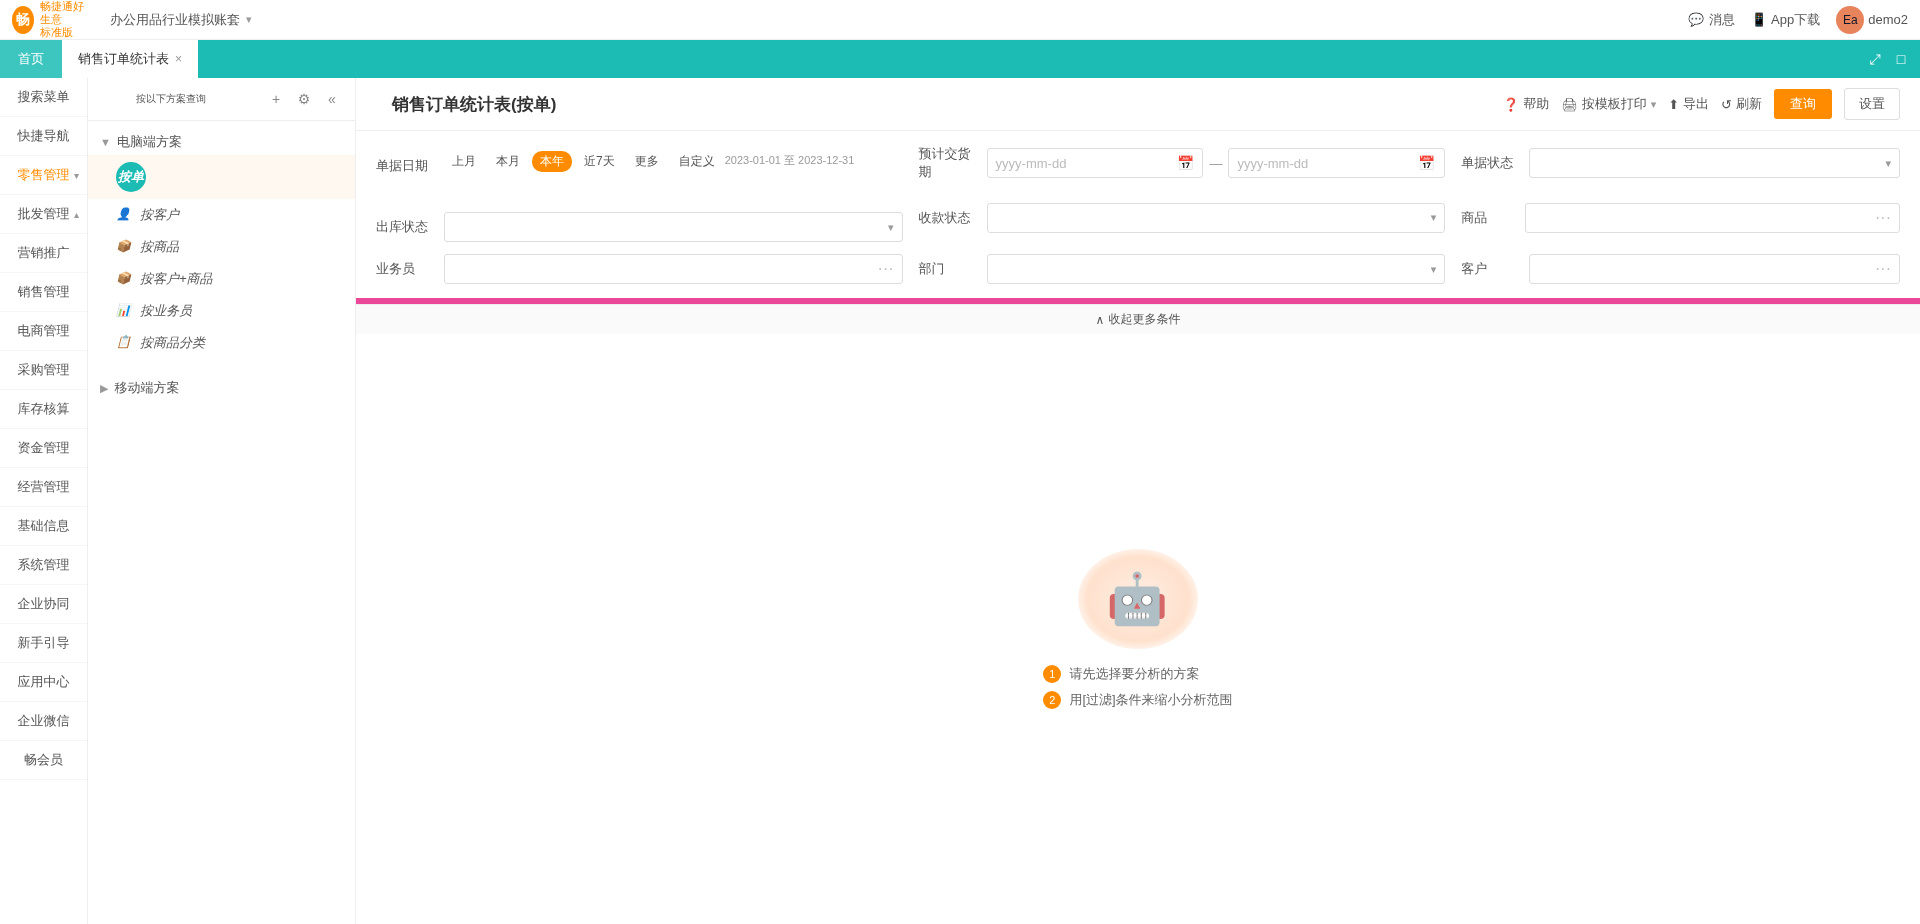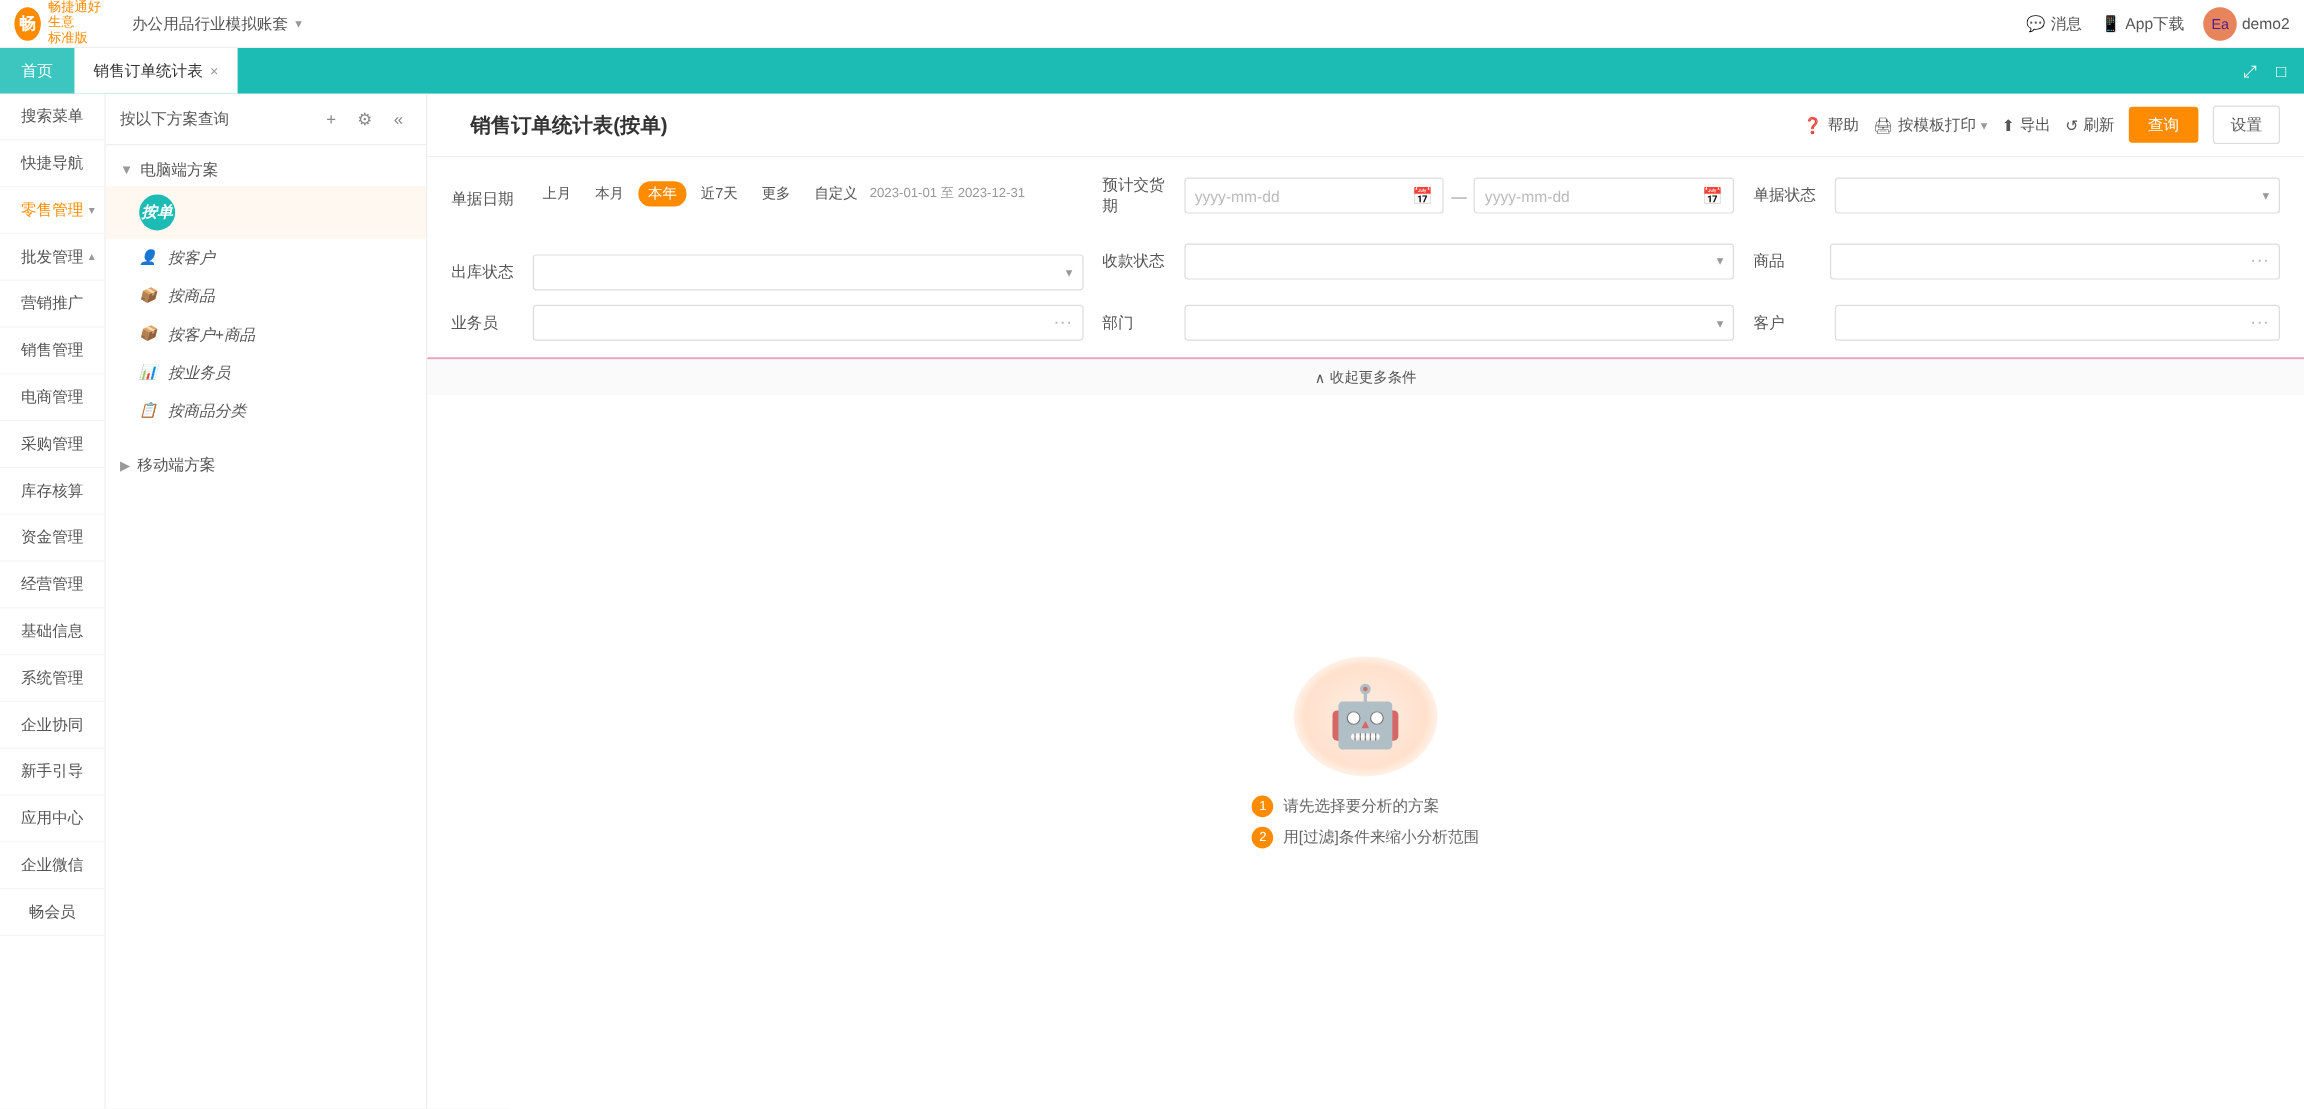--- a/index.html
+++ b/index.html
@@ -30,21 +30,21 @@
     .top-title { font-size: 13px; color: #555; }
     .top-dropdown { color: #999; font-size: 11px; cursor: pointer; }
     .top-right {
       display: flex; align-items: center; gap: 16px;
     }
     .top-right-item {
       display: flex; align-items: center; gap: 4px; color: #555; font-size: 13px; cursor: pointer;
     }
     .avatar {
       width: 28px; height: 28px; border-radius: 50%; background: #e8845c;
-      display: flex; align-items: center; justify-content: center; color: #4c1d95; font-size: 12px;
+      display: flex; align-items: center; justify-content: center; color: #0f172a; font-size: 12px;
     }
 
     
     .tab-bar {
       height: 38px;
       background: #1cbbb4;
       display: flex;
       align-items: center;
       padding: 0 0;
       flex-shrink: 0;
@@ -94,21 +94,21 @@
 
     
     .left-panel {
       width: 268px; background: #fff; border-right: 1px solid #eee; flex-shrink: 0;
       display: flex; flex-direction: column;
     }
     .left-panel-header {
       padding: 10px 12px; display: flex; align-items: center; gap: 6px;
       border-bottom: 1px solid #eee;
     }
-    .left-panel-title { font-size: 13px; color: #555; flex: 1; }
+    .left-panel-title { font-size: 10px; color: #555; flex: 1; margin-left: 36px; }
     .panel-icon-btn {
       width: 22px; height: 22px; border-radius: 50%; display: flex; align-items: center; justify-content: center;
       cursor: pointer; color: #888; font-size: 14px;
     }
     .scheme-group { padding: 8px 0; }
     .scheme-group-header {
       padding: 4px 12px; display: flex; align-items: center; gap: 6px; cursor: pointer; color: #555;
     }
     .scheme-group-icon { color: #999; font-size: 11px; }
     .scheme-item {
@@ -145,21 +145,21 @@
       background: #ff8c00; color: #fff; border: none; border-radius: 3px;
       padding: 6px 16px; font-size: 13px; cursor: pointer;
     }
     .btn-default {
       background: #fff; color: #555; border: 1px solid #ddd; border-radius: 3px;
       padding: 6px 14px; font-size: 13px; cursor: pointer;
     }
 
     
     .filter-area {
-      background: #fff; padding: 14px 20px; border-bottom: 1px solid #ec4899; flex-shrink: 0;
+      background: #fff; padding: 14px 20px; border-bottom: 6px solid #ec4899; flex-shrink: 0;
     }
     .filter-row {
       display: flex; align-items: center; gap: 16px; margin-bottom: 12px; flex-wrap: wrap;
     }
     .filter-row:last-child { margin-bottom: 0; }
     .filter-label { color: #555; font-size: 13px; width: 60px; flex-shrink: 0; }
     .filter-date-range {
       display: flex; align-items: center; gap: 6px; flex: 1;
     }
     .date-input {

